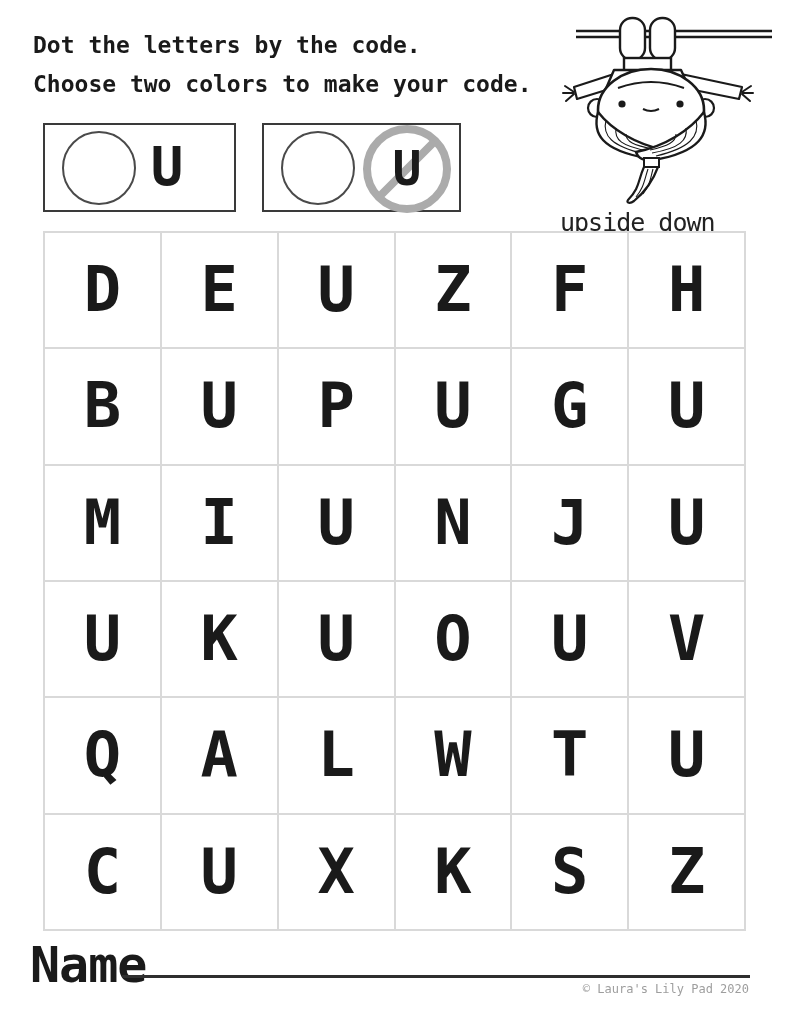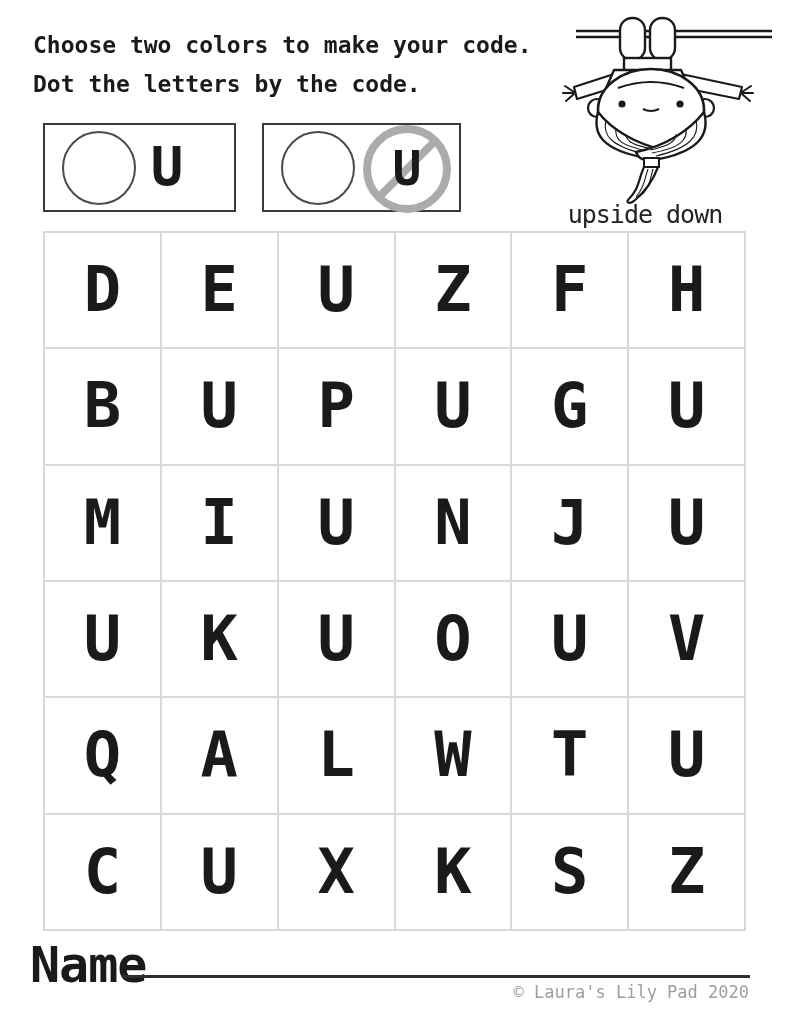--- a/index.html
+++ b/index.html
@@ -88,23 +88,23 @@
     position: absolute;
     left: 558px;
     top: 4px;
     width: 226px;
     height: 232px;
   }
   .illustration svg { display: block; }
   .illustration-caption {
     position: absolute;
     left: 2px;
-    top: 196px;
+    top: 204px;
     width: 170px;
-    text-align: center;
+    text-align: left;
     font-size: 25px;
     font-weight: normal;
     letter-spacing: -1px;
     color: #222;
     white-space: nowrap;
   }
 
   
   .letter-grid {
     position: absolute;
@@ -146,34 +146,34 @@
     left: 122px;
     top: 975px;
     width: 628px;
     height: 3px;
     background: #2f2f2f;
   }
   .copyright {
     position: absolute;
     right: 42px;
     top: 982px;
-    font-size: 17px;
+    font-size: 12px;
     letter-spacing: 0px;
     color: #9e9e9e;
     white-space: nowrap;
   }
 </style>
 </head>
 <body>
 
 <div class="page">
 
   <div class="instructions">
+    <div>Dot the letters by the code.</div>
     <div>Choose two colors to make your code.</div>
-    <div>Dot the letters by the code.</div>
   </div>
 
   <div class="key-box do">
     <div class="key-circle"></div>
     <div class="key-letter">U</div>
   </div>
 
   <div class="key-box dont">
     <div class="key-circle"></div>
     <div class="no-symbol">

